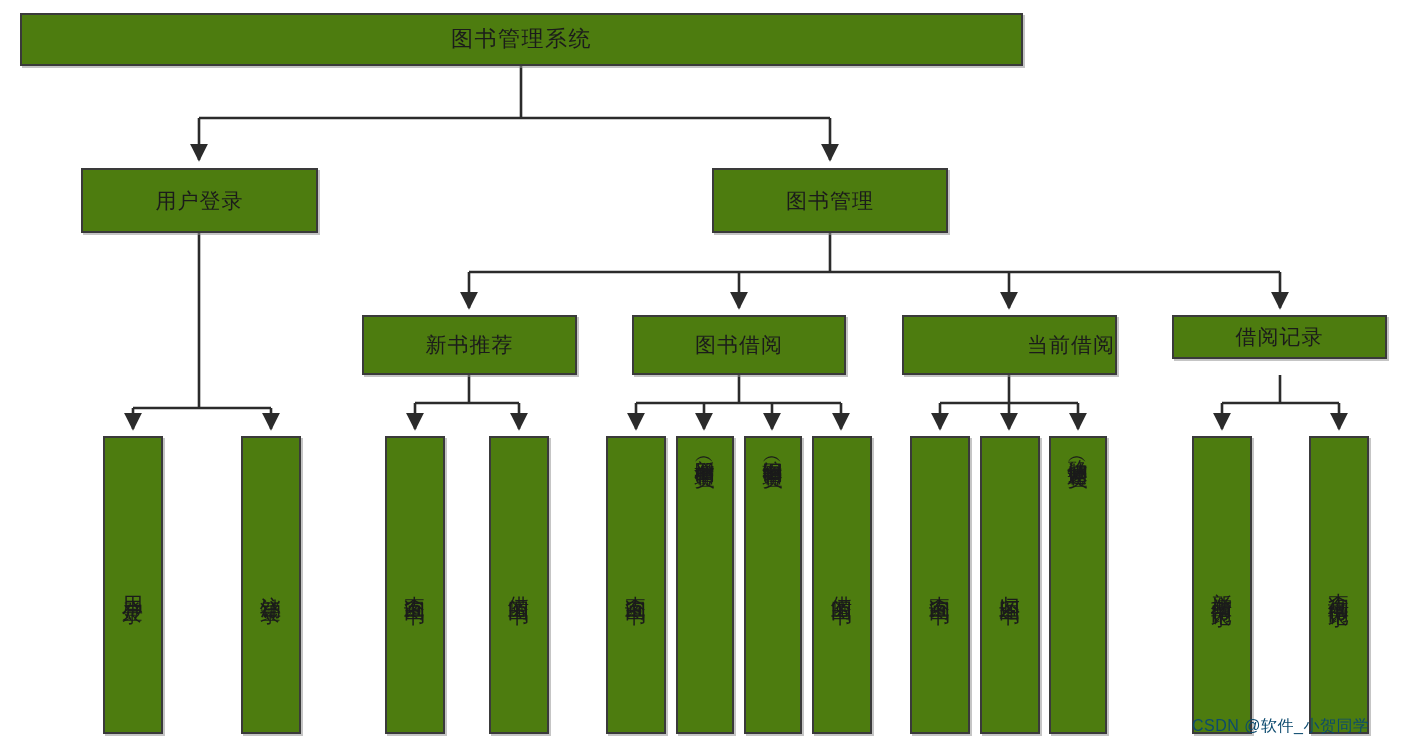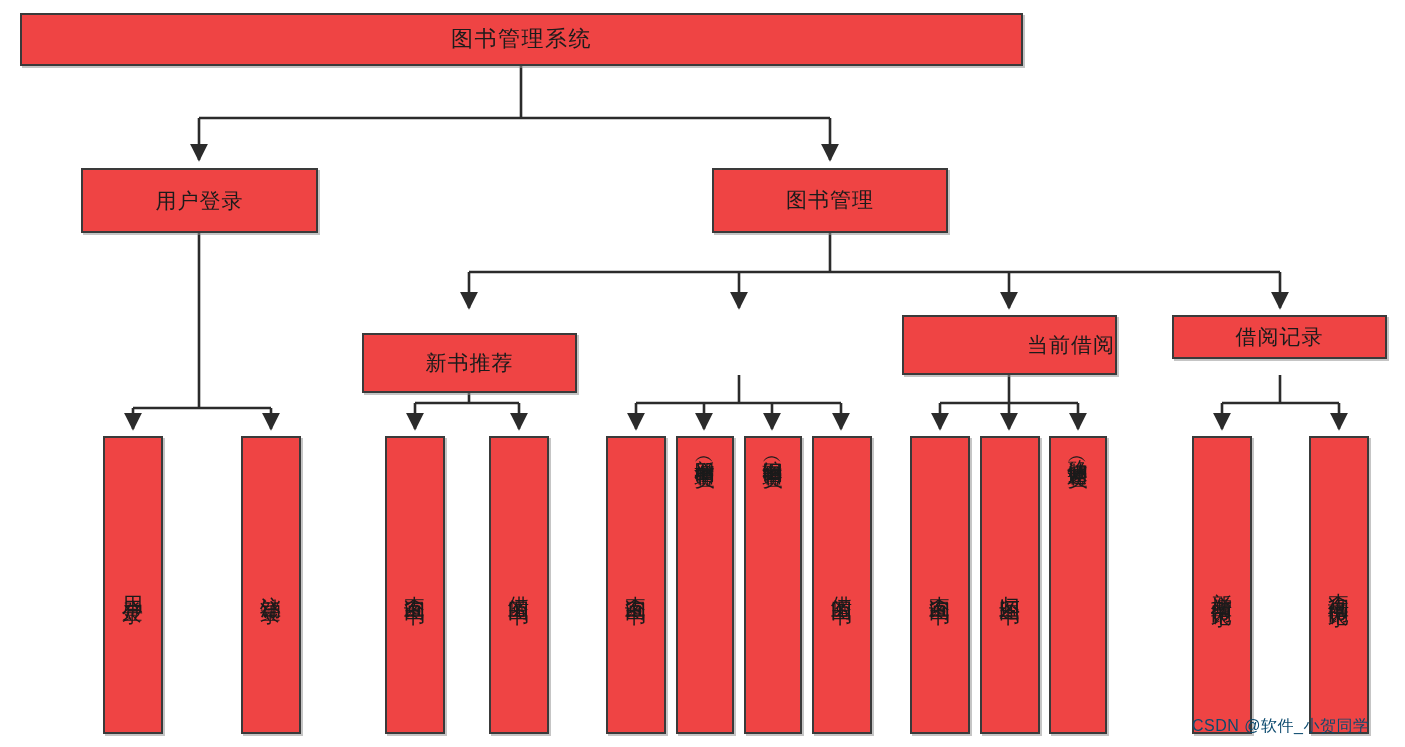--- a/index.html
+++ b/index.html
@@ -21,21 +21,21 @@
     position: absolute;
     left: 0;
     top: 0;
     width: 1405px;
     height: 747px;
     pointer-events: none;
   }
   .node {
     position: absolute;
     box-sizing: border-box;
-    background: #ef4444;
+    background: #4d7c0f;
     border: 2px solid #3a3a3a;
     box-shadow: 2px 2px 0 rgba(150,150,150,0.55);
     display: flex;
     align-items: center;
     justify-content: center;
     color: #1b1b1b;
     z-index: 2;
   }
   .node .lbl {
     display: block;
@@ -140,26 +140,29 @@
     </g>
   </svg>
 
   <div class="node h root" style="left:20px; top:13px; width:1003px; height:53px;">
     <span class="lbl">图书管理系统</span>
   </div>
 
   <div class="node h" style="left:81px; top:168px; width:237px; height:65px;">
     <span class="lbl">用户登录</span>
   </div>
-  <div class="node h" style="left:712px; top:168px; width:236px; height:65px;font-family:Liberation Serif, serif;">
+  <div class="node h" style="left:712px; top:168px; width:236px; height:65px;">
     <span class="lbl">图书管理</span>
   </div>
 
-  <div class="node h" style="left:362px; top:333px; width:215px; height:60px;">
+  <div class="node h" style="left:362px; top:315px; width:215px; height:60px;">
     <span class="lbl">新书推荐</span>
+  </div>
+  <div class="node h" style="left:632px; top:315px; width:214px; height:60px;">
+    <span class="lbl">图书借阅</span>
   </div>
   <div class="node h" style="left:902px; top:315px; width:215px; height:60px;justify-content:flex-end;">
     <span class="lbl">当前借阅</span>
   </div>
   <div class="node h" style="left:1172px; top:315px; width:215px; height:44px;">
     <span class="lbl">借阅记录</span>
   </div>
 
   <div class="node v midtext" style="left:103px; top:436px; width:60px; height:298px;">
     <span class="lbl">用户登录</span>

